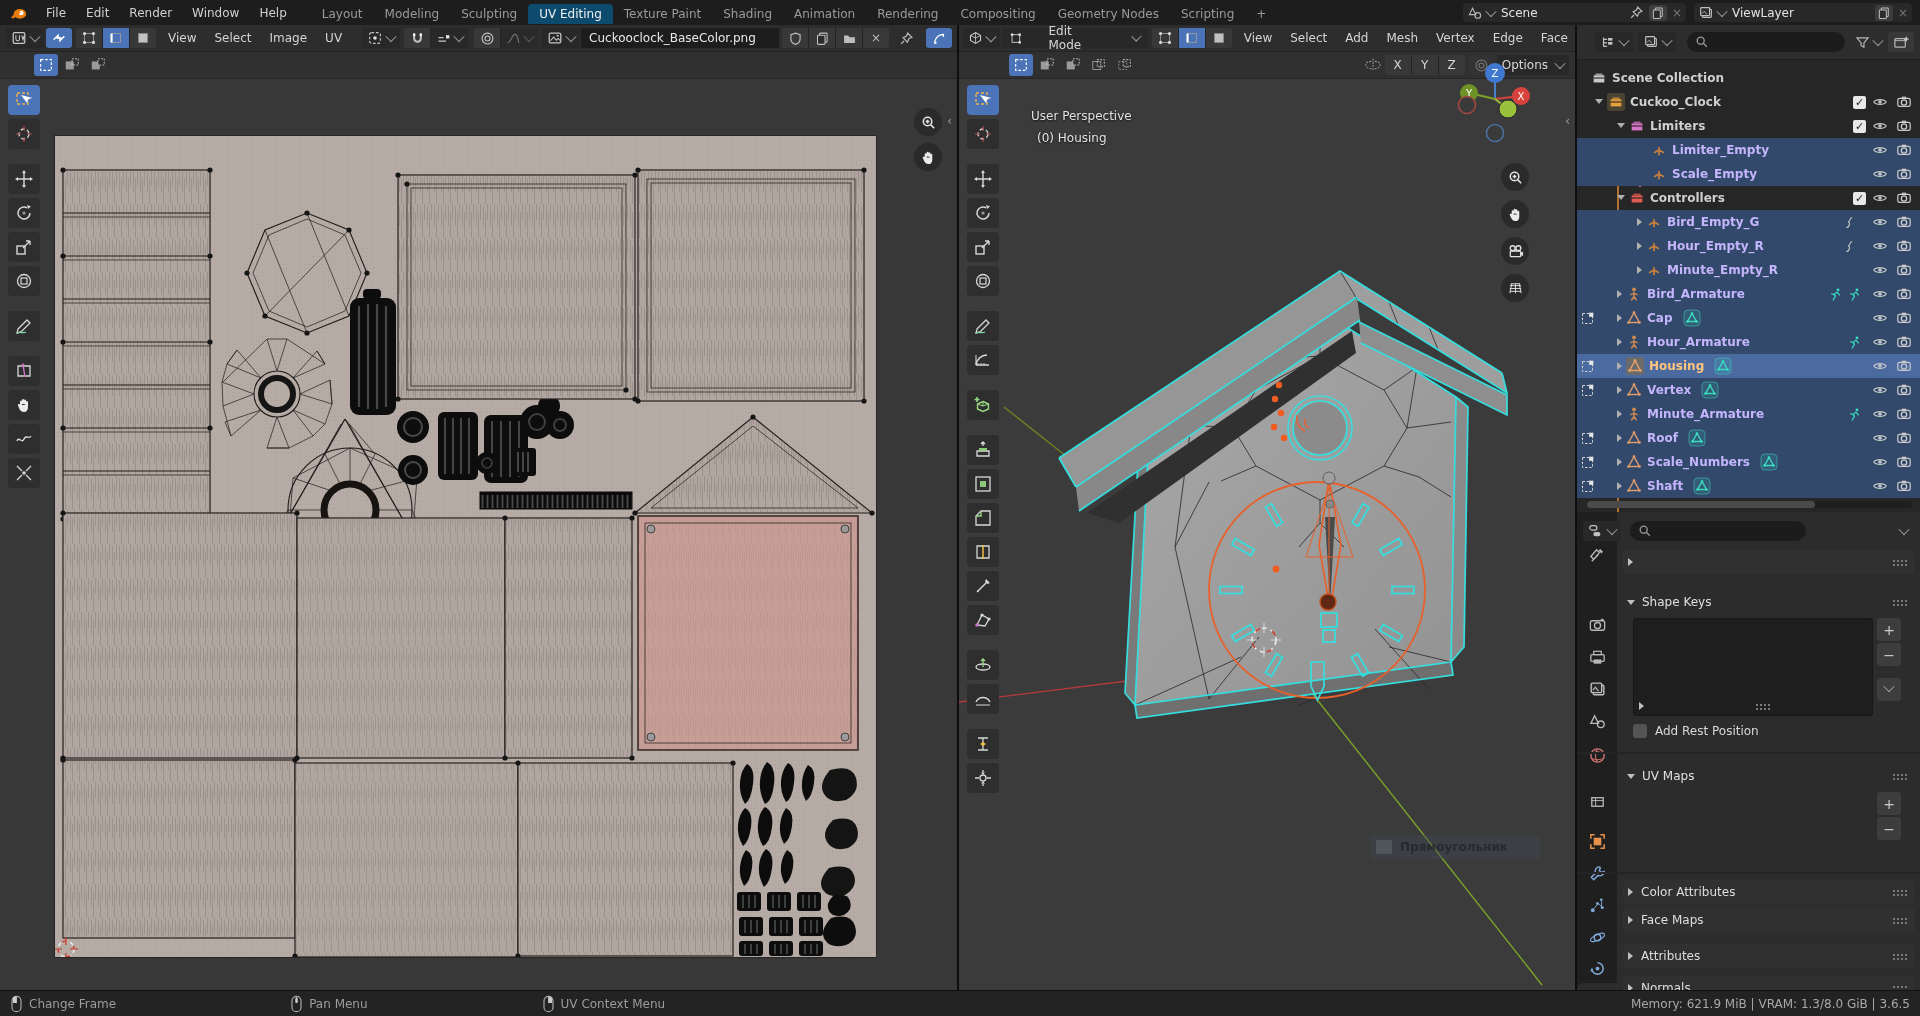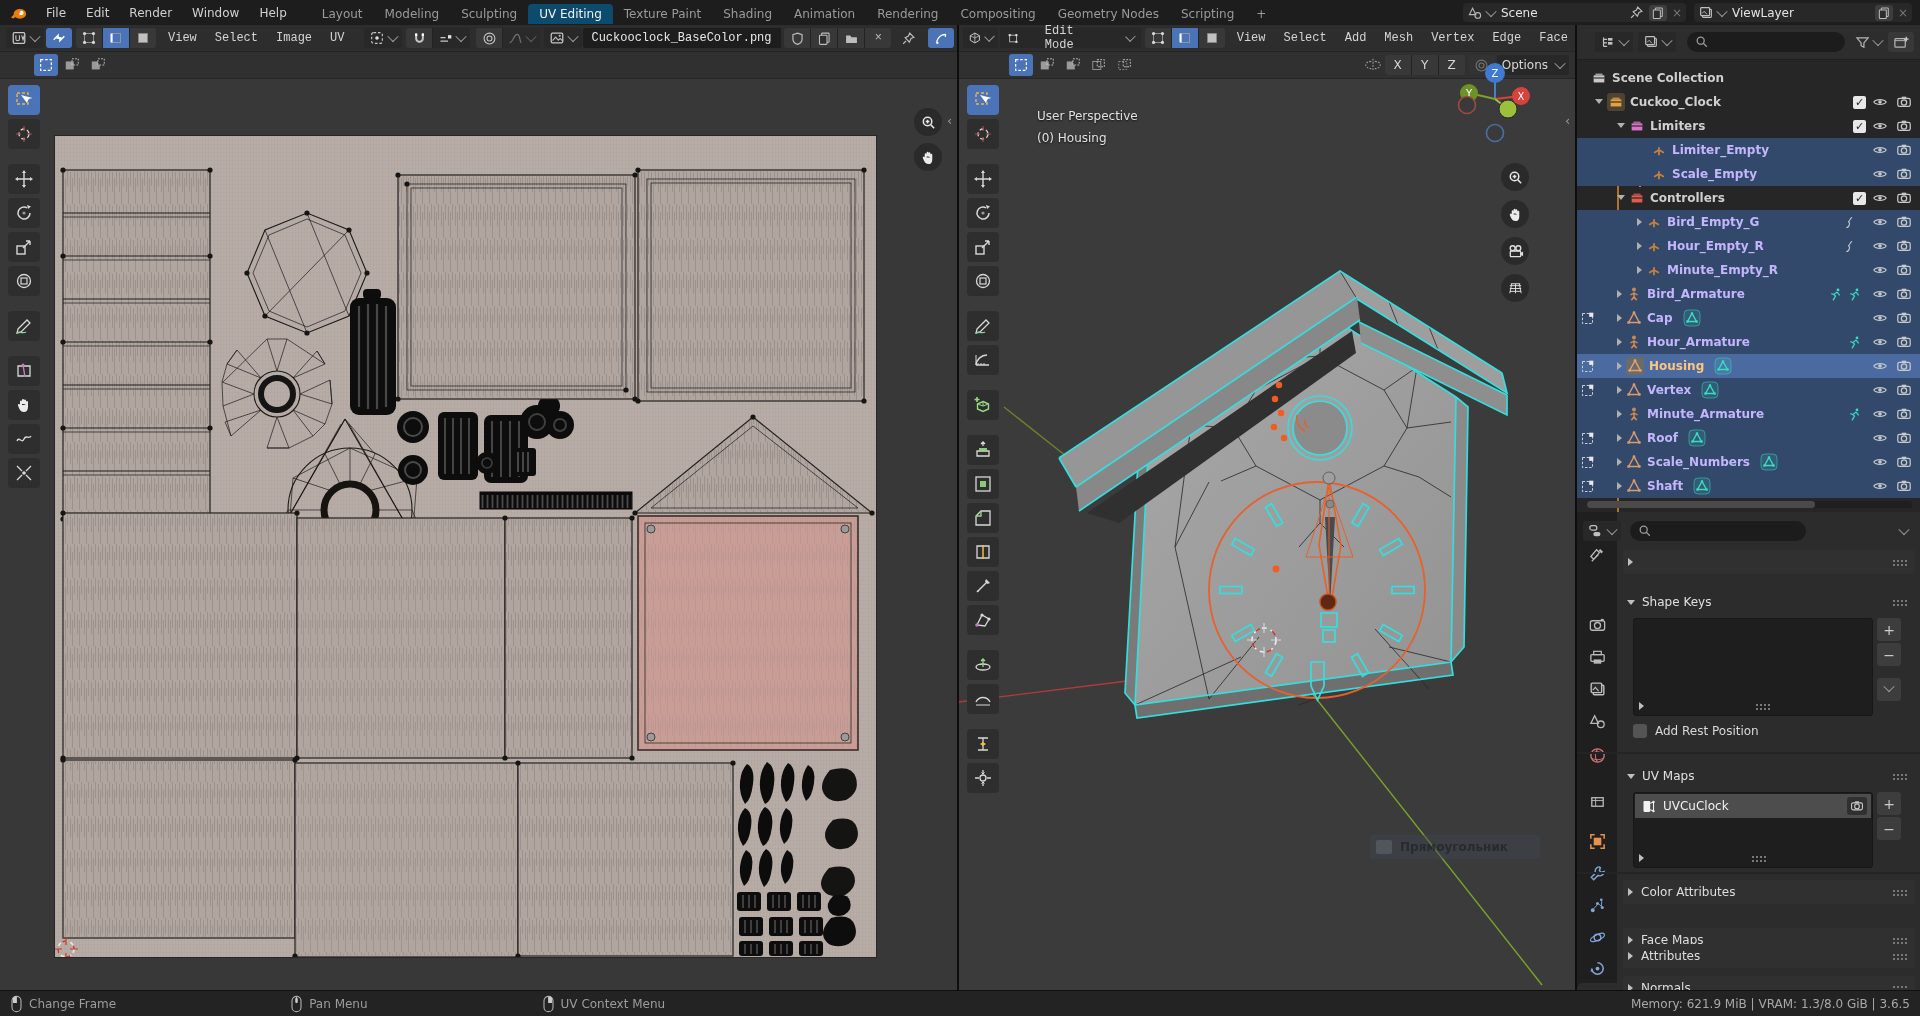--- a/index.html
+++ b/index.html
@@ -12,21 +12,21 @@
   .chev{width:7px;height:7px;border-right:1.4px solid #9a9a9a;border-bottom:1.4px solid #9a9a9a;
         transform:rotate(45deg) translate(-1px,-1px);display:inline-block;margin-left:4px;}
   
   #topbar{left:0;top:0;width:1920px;height:25px;background:#1d1d1d;display:flex;align-items:center;border-bottom:1px solid #0e0e0e;}
   #topbar .menu{padding:0 10px;color:#d0d0d0;}
   #topbar .wstab{padding:3px 11px;color:#9a9a9a;border-radius:4px 4px 0 0;margin-top:2px;}
   #topbar .wstab.active{background:#0c4a6e;color:#f0f0f0;}
   .idwidget{height:19px;background:#282828;border-radius:4px;display:flex;align-items:center;padding:0 4px;margin-left:8px;}
   .idwidget .txt{margin:0 6px;color:#e3e3e3;}
   
-  .edhdr{background:#2d2d2d;height:26px;display:flex;align-items:center;border-bottom:1px solid #242424;font-family:Liberation Mono, monospace;}
+  .edhdr{background:#2d2d2d;height:26px;display:flex;align-items:center;border-bottom:1px solid #242424;}
   .toolsetrow{background:#303030;height:26px;display:flex;align-items:center;border-bottom:1px solid #262626;}
   .menuitem{padding:0 9px;color:#d4d4d4;}
   .wbtn{height:20px;min-width:22px;background:#383838;border-radius:3px;display:flex;align-items:center;justify-content:center;margin:0 1px;padding:0 2px;}
   .wbtn.dd{background:#282828;padding:0 5px;}
   .wbtn.blue{background:#4b74b8;}
   .wbtn.dim{opacity:.45;}
   .grp{display:flex;margin:0 3px;}
   .grp .wbtn{border-radius:0;margin:0;border-right:1px solid #232323;}
   .grp .wbtn:first-child{border-radius:3px 0 0 3px;}
   .grp .wbtn:last-child{border-radius:0 3px 3px 0;border-right:none;}
@@ -1057,21 +1057,21 @@
       </g>
 
       <g transform="translate(305,563)">
         <circle r="12" fill="none" stroke="#ececec" stroke-width="1.6" stroke-dasharray="5 4"></circle>
         <circle r="12" fill="none" stroke="#c8392b" stroke-width="1.6" stroke-dasharray="5 13" stroke-dashoffset="7"></circle>
         <path d="M0 -17V-7M0 7v10M-17 0h10M7 0h10" stroke="#d8d8d8" stroke-width="1.1"></path>
       </g>
     </g>
   </svg>
 
-  <div class="ovtext" style="left:78px;top:84px">User Perspective</div>
+  <div class="ovtext" style="left:72px;top:84px">User Perspective</div>
   <div class="ovtext" style="left:78px;top:106px">(0) Housing</div>
 
   <svg class="abs" style="left:496px;top:34px" width="80" height="84" viewBox="0 0 80 84">
     <g stroke-width="2">
       <path d="M40 40 40 14" stroke="#4a7fd0"></path>
         <path d="M40 40 14 34" stroke="#7ba32a"></path>
         <path d="M40 40 66 37" stroke="#d8423c"></path>
         <path d="M40 40 53 50" stroke="#9ac03c"></path>
     </g>
     <circle cx="40" cy="14" r="10" fill="#3f7ad0"></circle>
@@ -1695,54 +1695,31 @@
       <span style="color:#d8d8d8">Add Rest Position</span>
     </div>
     <div class="abs" style="left:0;top:240px;width:345px;height:2px;background:#242424"></div>
 
     <div class="phdr" style="top:252px">
       <span class="caret"></span>
       <span>UV Maps</span>
       <span class="flex1" style="flex:1"></span>
         <span class="grip"></span>
     </div>
-    <div class="well" style="left:56px;top:280px;width:238px;height:74px">
-      <div class="uvitem">
-        <svg class="ic" width="15" height="15" style="margin:0 7px 0 6px" viewBox="0 0 18 18">
-            <rect x="3" y="2.5" width="8" height="13" rx="1" fill="#f2f2f2"></rect>
-            <path d="M11 5l4-1.5v11L11 13" fill="none" stroke="#f2f2f2" stroke-width="1.3"></path>
-            <circle cx="15" cy="3.5" r="1.4" fill="#f2f2f2"></circle>
-            <circle cx="15" cy="14.5" r="1.4" fill="#f2f2f2"></circle>
-          </svg>
-        <span>UVCuClock</span>
-        <span style="flex:1"></span>
-        <span style="background:#303030;border-radius:3px;padding:2px 3px;margin-right:4px">
-            <svg class="ic" width="14" height="14">
-              <use href="#sy-cam"></use>
-            </svg>
-          </span>
-      </div>
-      <div style="position:absolute;left:0;bottom:0;right:0;height:18px;display:flex;align-items:center">
-        <span class="caretr"></span>
-        <span style="flex:1"></span>
-          <span class="grip"></span>
-          <span style="flex:1"></span>
-      </div>
-    </div>
     <div class="sqbtn" style="left:300px;top:280px">+</div>
     <div class="sqbtn" style="left:300px;top:305px">−</div>
 
     <div class="abs" style="left:0;top:360px;width:345px;height:2px;background:#242424"></div>
     <div class="panelrow" style="top:368px">
       <span class="caretr"></span>
       <span>Color Attributes</span>
       <span class="flex1" style="flex:1"></span>
         <span class="grip"></span>
     </div>
-    <div class="panelrow" style="top:416px">
+    <div class="panelrow" style="top:396px">
       <span class="caretr"></span>
       <span>Face Maps</span>
       <span class="flex1" style="flex:1"></span>
         <span class="grip"></span>
     </div>
     <div class="panelrow" style="top:432px">
       <span class="caretr"></span>
       <span>Attributes</span>
       <span class="flex1" style="flex:1"></span>
         <span class="grip"></span>

